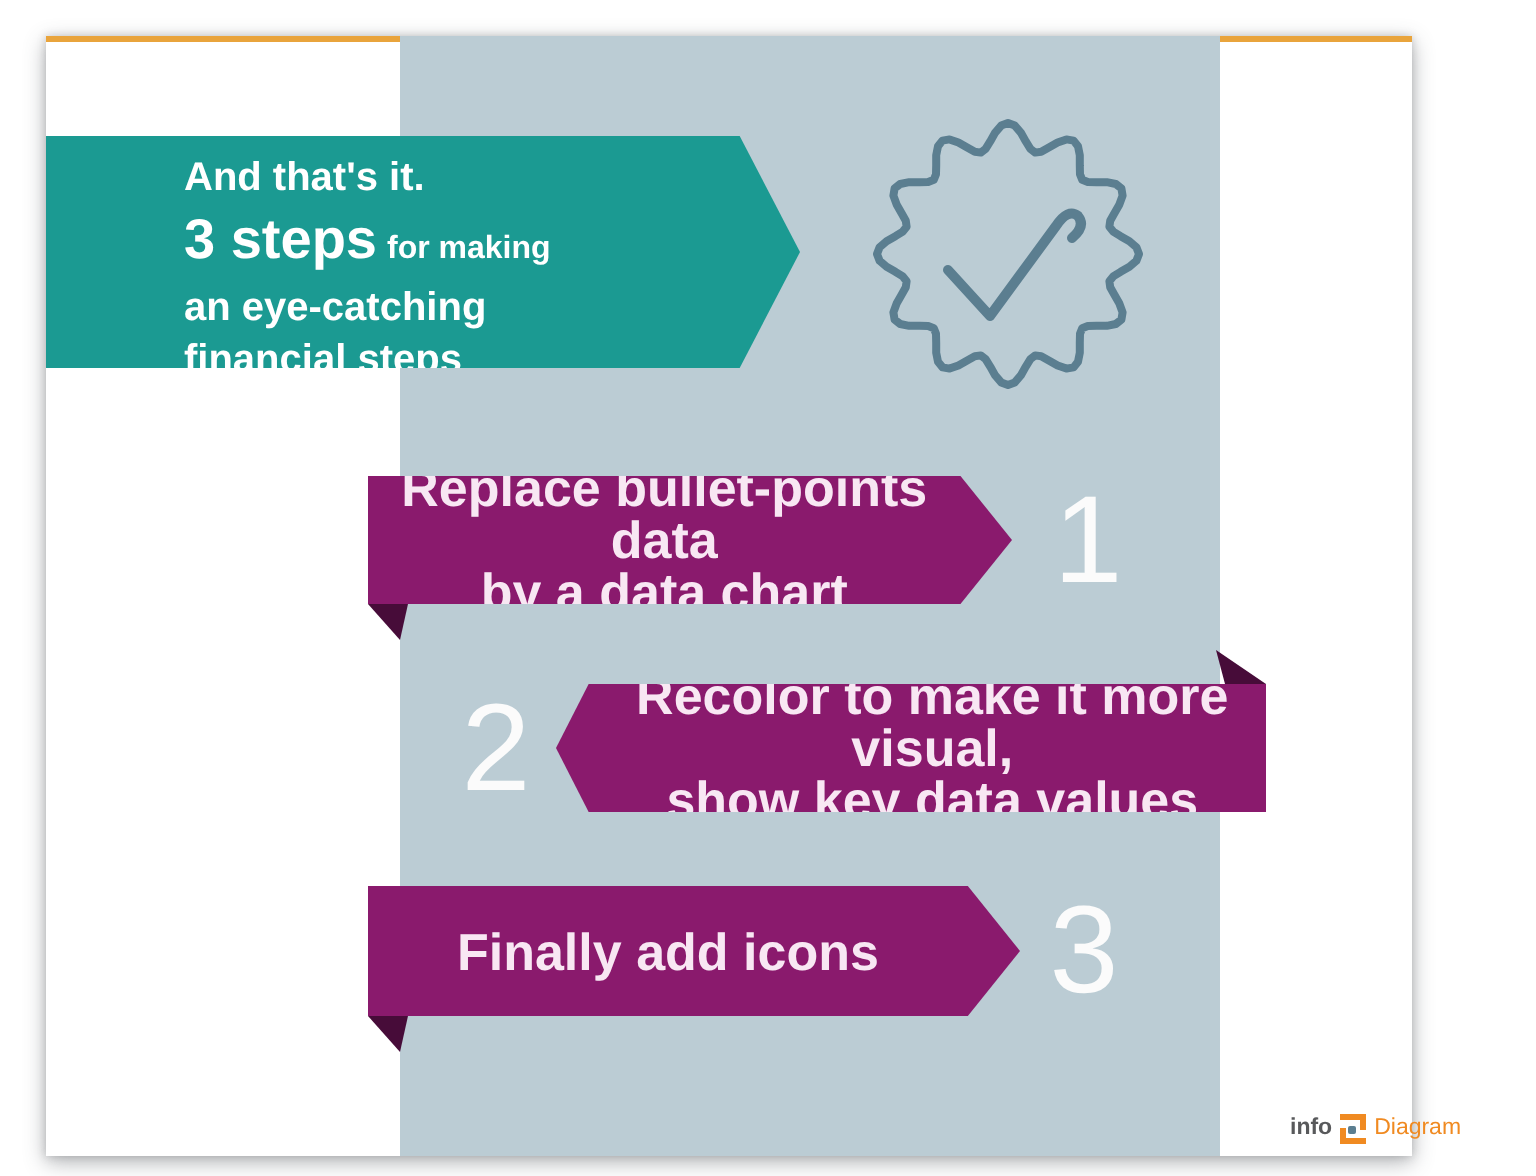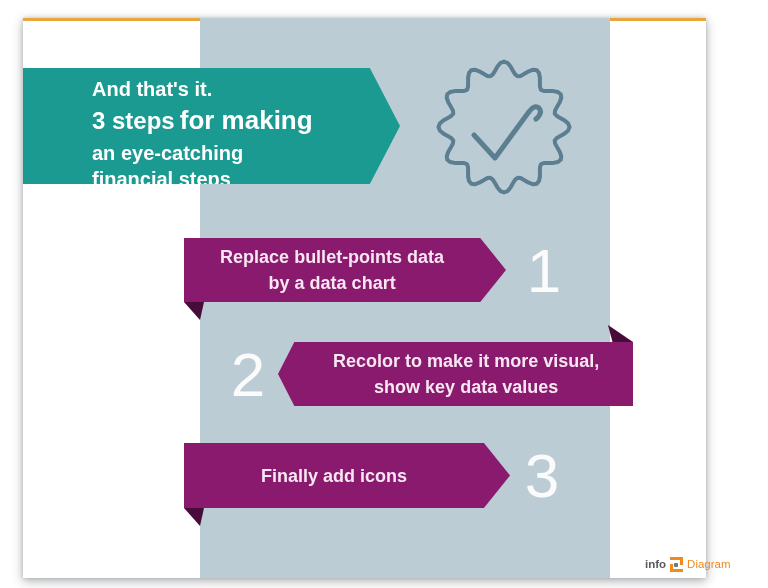--- a/index.html
+++ b/index.html
@@ -28,43 +28,43 @@
     position:absolute;left:0;top:50px;width:377px;height:116px;
     background:var(--teal);
     clip-path:polygon(0 0, 92% 0, 100% 50%, 92% 100%, 0 100%);
     filter:drop-shadow(0 2px 2px rgba(40,40,40,0.25));
   }
   .intro-text{
     position:absolute;left:69px;top:8px;color:#ffffff;
   }
   .intro-line1{font-size:20px;font-weight:600;line-height:27px;}
   .intro-line2{line-height:32px;margin-top:1px;white-space:nowrap;}
-  .intro-em{font-size:24px;font-weight:700;}
-  .intro-rest{font-size:26px;font-weight:600;margin-left:5px;}
+  .intro-em{font-size:28px;font-weight:700;}
+  .intro-rest{font-size:16px;font-weight:600;margin-left:5px;}
   .intro-line3,.intro-line4{font-size:20px;font-weight:600;line-height:26px;}
   
   .badge{position:absolute;left:411px;top:39px;width:140px;height:140px;}
   .badge path{fill:none;stroke:var(--badge_stroke);stroke-linecap:round;stroke-linejoin:round;}
   .badge .seal{stroke-width:4;}
   .badge .check{stroke-width:5;}
   
   .ribbon{
     position:absolute;background:var(--purple);
     filter:drop-shadow(0 2px 2px rgba(40,40,40,0.22));
   }
   .s1{left:161px;top:220px;width:322px;height:64px;
       clip-path:polygon(0 0, 92% 0, 100% 50%, 92% 100%, 0 100%);}
   .s2{left:255px;top:324px;width:355px;height:64px;
       clip-path:polygon(4.6% 0, 100% 0, 100% 100%, 4.6% 100%, 0 50%);}
   .s3{left:161px;top:425px;width:326px;height:65px;
       clip-path:polygon(0 0, 92% 0, 100% 50%, 92% 100%, 0 100%);}
   .ribbon-text{
     position:absolute;inset:0;
     display:flex;flex-direction:column;justify-content:center;align-items:center;
-    color:var(--ribbon_text);font-size:18px;font-weight:600;line-height:26px;
+    color:var(--ribbon_text);font-size:26px;font-weight:600;line-height:26px;
     text-align:center;
   }
   .s1 .ribbon-text,.s3 .ribbon-text{padding-right:8%;}
   .s2 .ribbon-text{padding-left:6%;}
   .fold{position:absolute;background:var(--purple_dark_fold);}
   .f1{left:161px;top:284px;width:20px;height:18px;
       clip-path:polygon(0 0, 100% 0, 80% 100%);}
   .f2{left:585px;top:307px;width:25px;height:17px;
       clip-path:polygon(0 0, 100% 100%, 18% 100%);}
   .f3{left:161px;top:490px;width:20px;height:18px;

